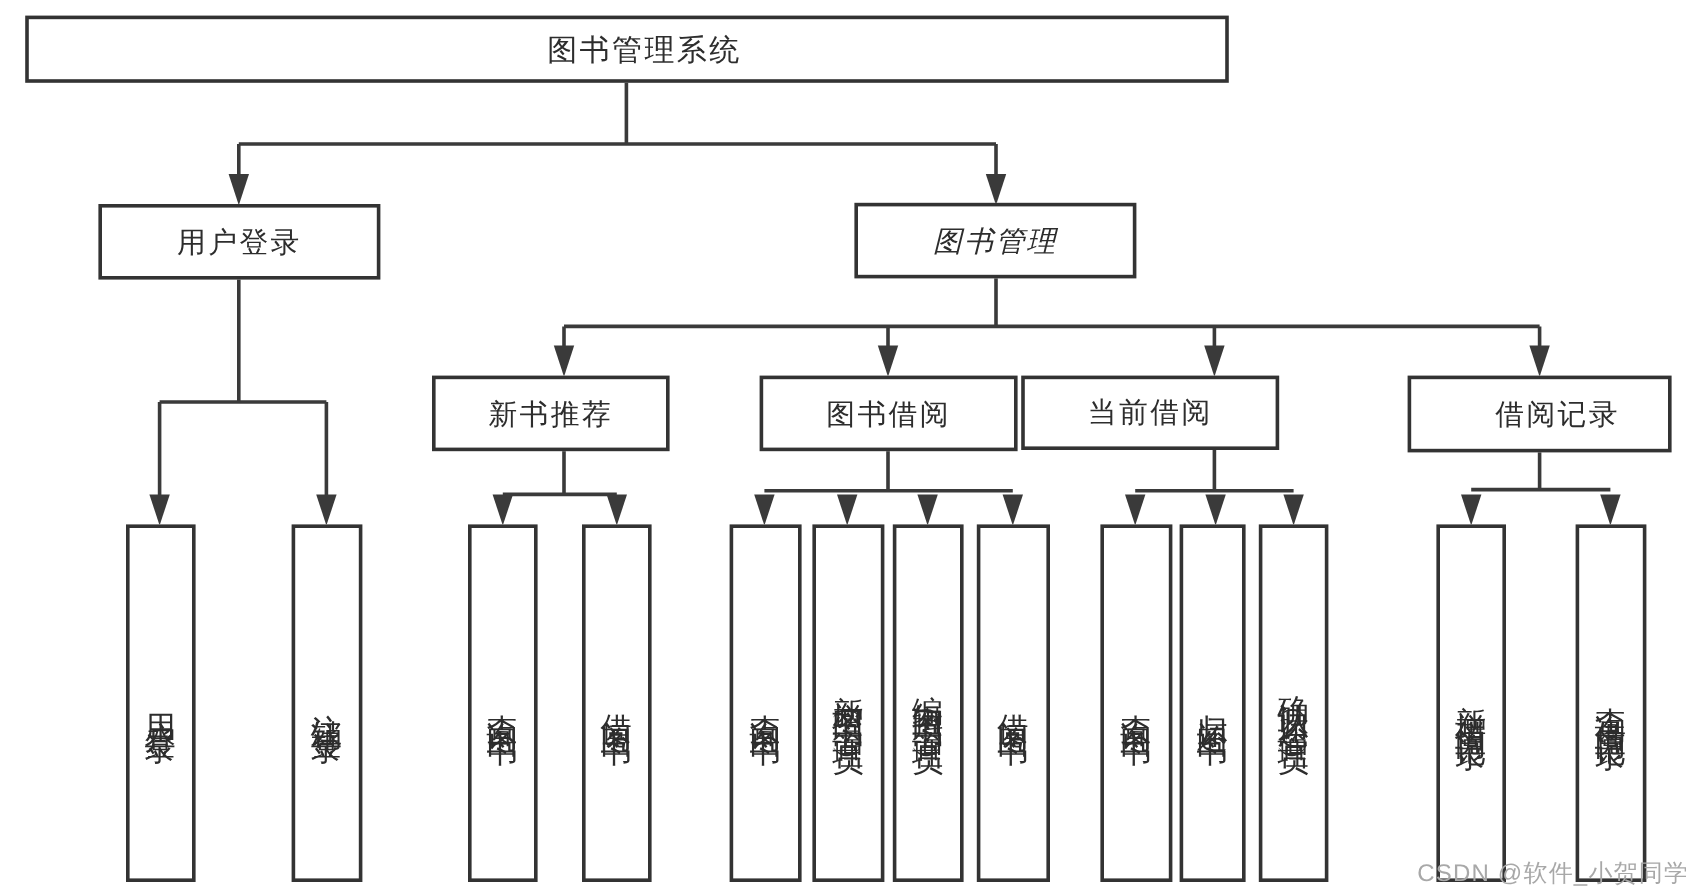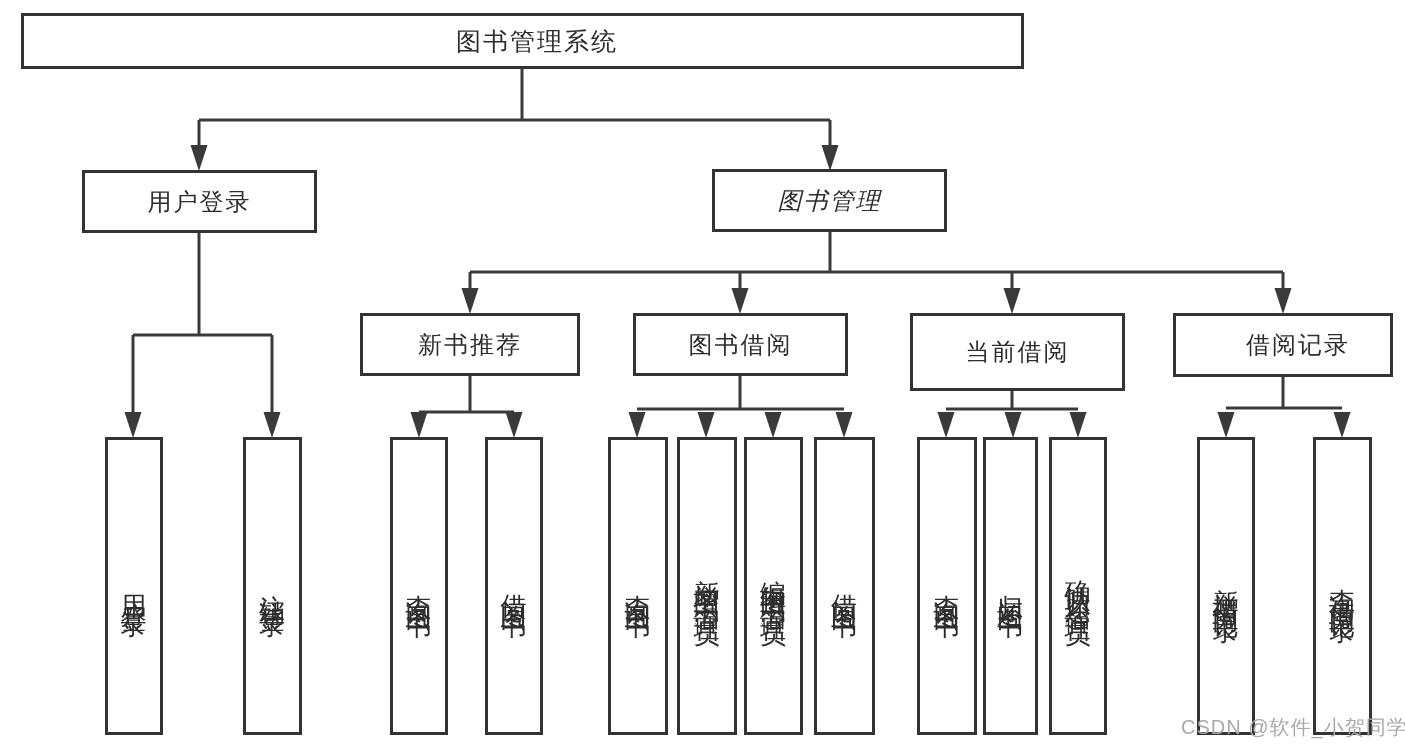--- a/index.html
+++ b/index.html
@@ -90,27 +90,27 @@
     <span>图书管理系统</span>
   </div>
 
   <div class="node h" style="left:82px; top:170px; width:235px; height:63px;">
     <span>用户登录</span>
   </div>
   <div class="node h" style="left:712px; top:169px; width:235px; height:63px;font-style:italic;">
     <span>图书管理</span>
   </div>
 
-  <div class="node h" style="left:360px; top:313px; width:220px; height:63px;">
+  <div class="node h" style="left:360px; top:313px; width:198px; height:63px;">
     <span>新书推荐</span>
   </div>
   <div class="node h" style="left:633px; top:313px; width:215px; height:63px;align-items:center;">
     <span>图书借阅</span>
   </div>
-  <div class="node h" style="left:910px; top:313px; width:215px; height:78px;">
+  <div class="node h" style="left:851px; top:313px; width:215px; height:62px;">
     <span>当前借阅</span>
   </div>
   <div class="node h" style="left:1173px; top:313px; width:220px; height:64px;padding-left:30px;">
     <span>借阅记录</span>
   </div>
 
   <div class="node leaf" style="left:105px; top:437px; width:58px; height:298px;">
     <span class="vtext">用户登录</span>
   </div>
   <div class="node leaf" style="left:243px; top:437px; width:59px; height:298px;">

